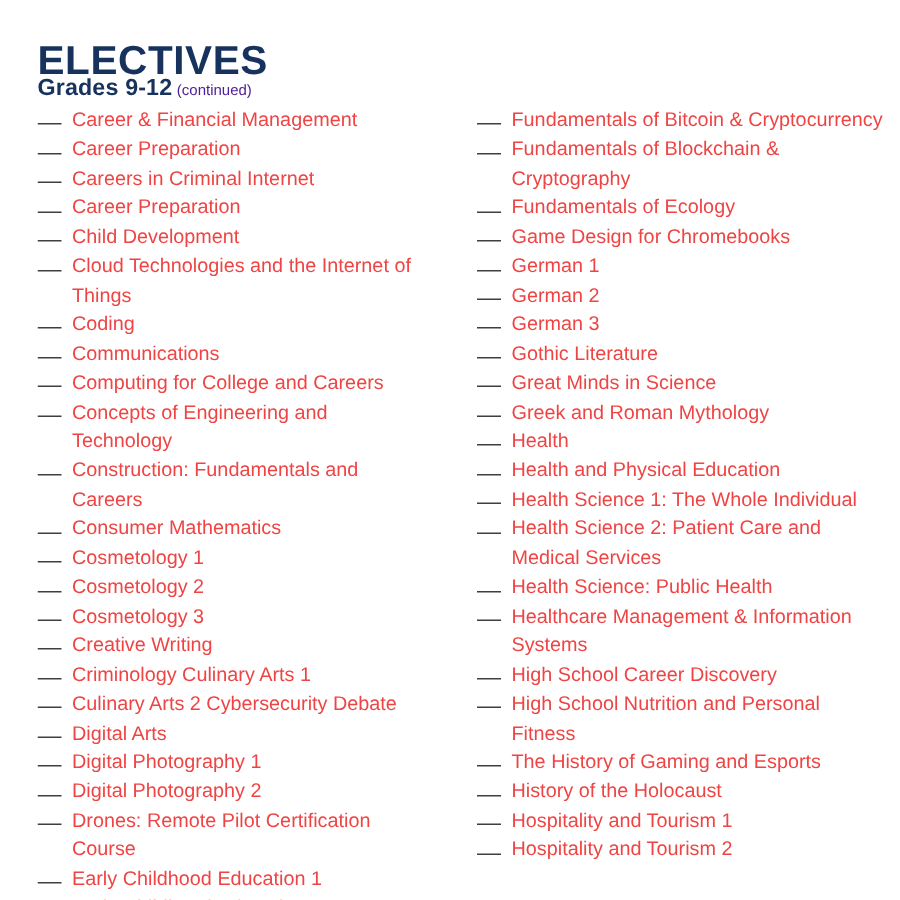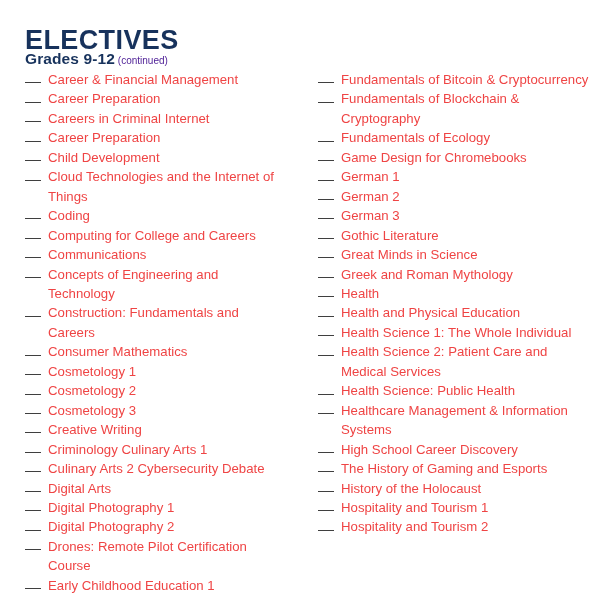--- a/index.html
+++ b/index.html
@@ -131,25 +131,25 @@
         <div class="item">
           <span class="blank"></span>
           <span class="label">Cloud Technologies and the Internet of Things</span>
         </div>
         <div class="item">
           <span class="blank"></span>
           <span class="label">Coding</span>
         </div>
         <div class="item">
           <span class="blank"></span>
+          <span class="label">Communications</span>
+        </div>
+        <div class="item">
+          <span class="blank"></span>
           <span class="label">Computing for College and Careers</span>
-        </div>
-        <div class="item">
-          <span class="blank"></span>
-          <span class="label">Communications</span>
         </div>
         <div class="item">
           <span class="blank"></span>
           <span class="label">Concepts of Engineering and Technology</span>
         </div>
         <div class="item">
           <span class="blank"></span>
           <span class="label">Construction: Fundamentals and Careers</span>
         </div>
         <div class="item">
@@ -268,20 +268,24 @@
         <div class="item">
           <span class="blank"></span>
           <span class="label">Healthcare Management &amp; Information Systems</span>
         </div>
         <div class="item">
           <span class="blank"></span>
           <span class="label">High School Career Discovery</span>
         </div>
         <div class="item">
           <span class="blank"></span>
+          <span class="label">High School Nutrition and Personal Fitness</span>
+        </div>
+        <div class="item">
+          <span class="blank"></span>
           <span class="label">The History of Gaming and Esports</span>
         </div>
         <div class="item">
           <span class="blank"></span>
           <span class="label">History of the Holocaust</span>
         </div>
         <div class="item">
           <span class="blank"></span>
           <span class="label">Hospitality and Tourism 1</span>
         </div>

